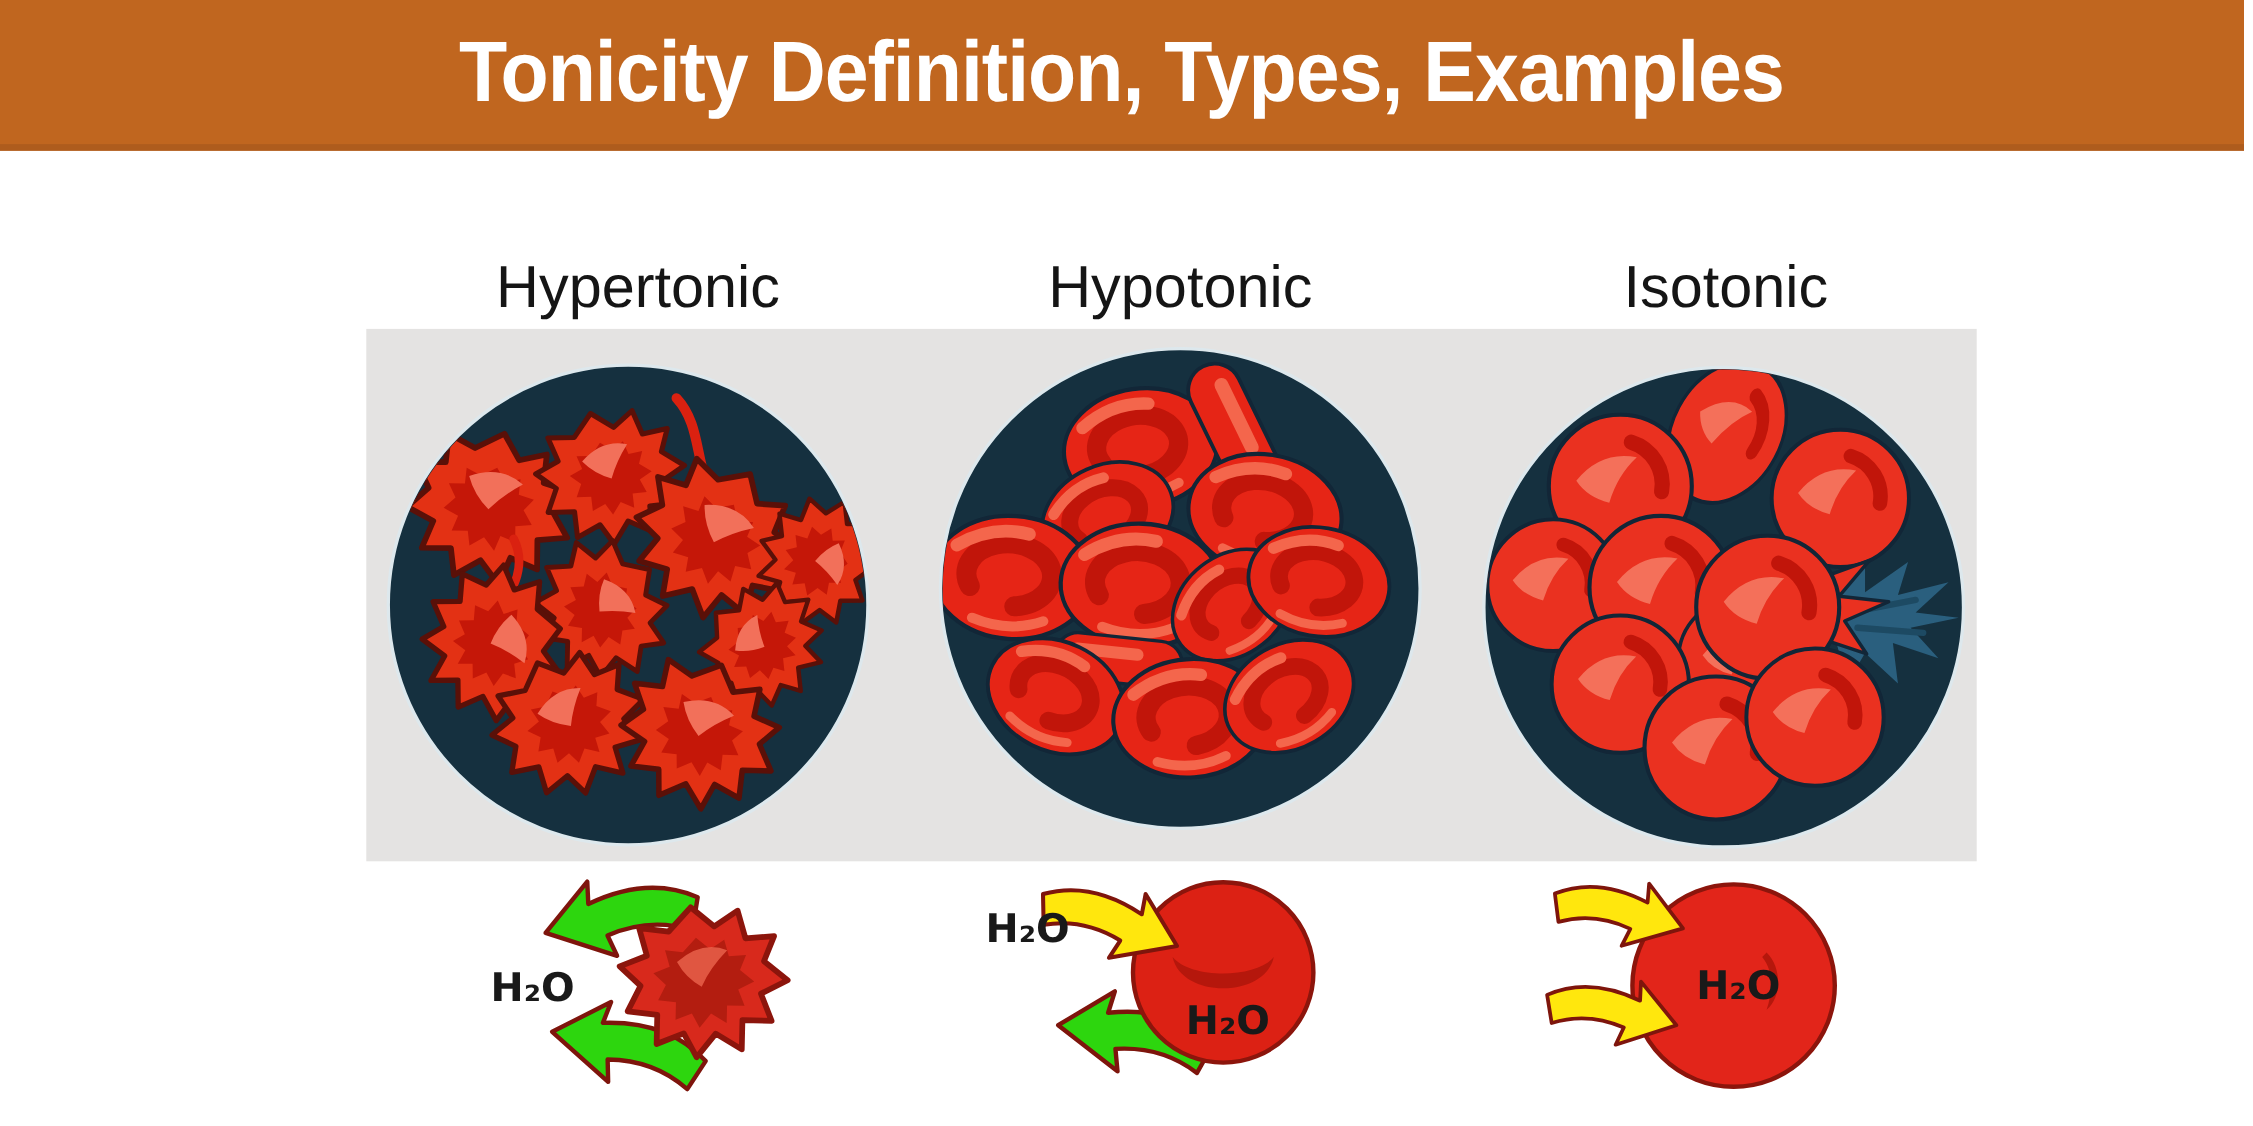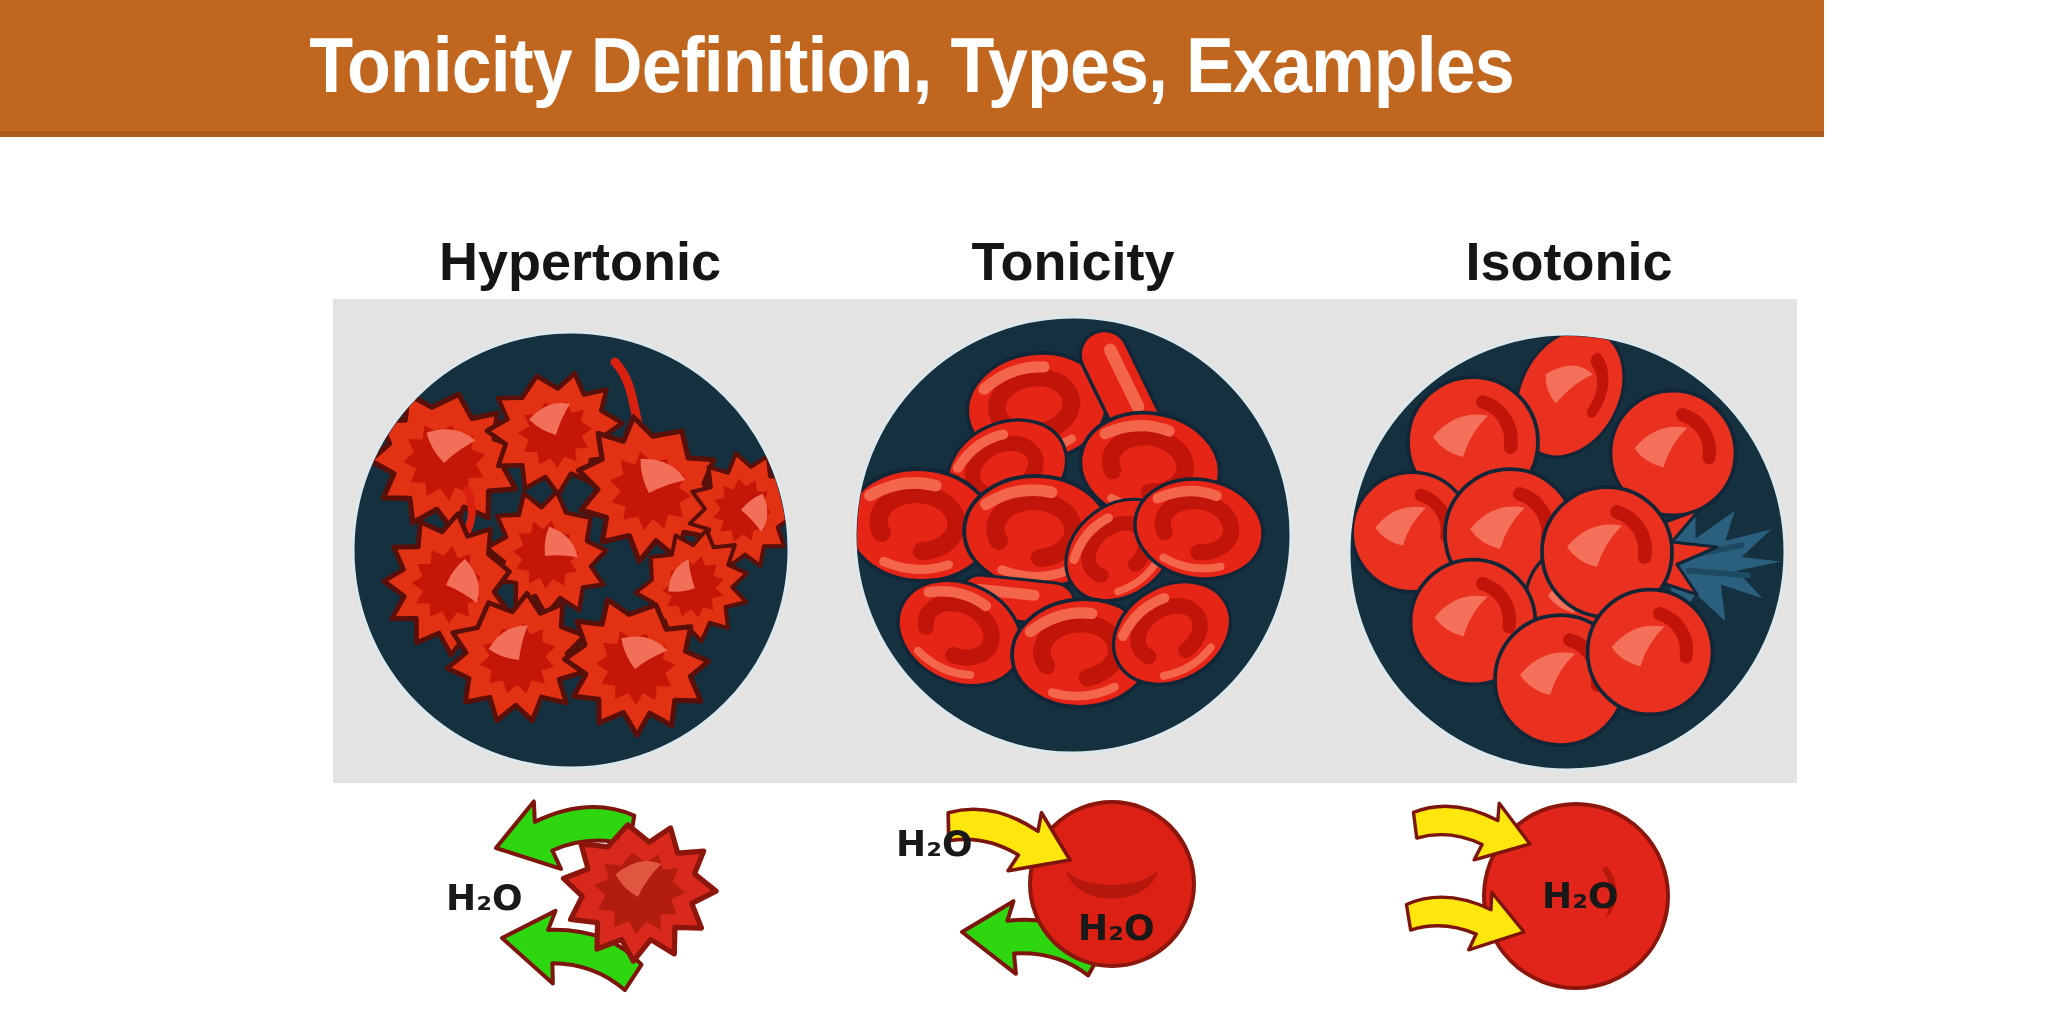--- a/index.html
+++ b/index.html
@@ -1,35 +1,35 @@
 <!DOCTYPE html>
 <html><head>
 <meta charset="utf-8">
 <style>
   html,body{margin:0;padding:0;}
   body{
     width:2048px;height:1024px;position:relative;overflow:hidden;
     background:#ffffff;font-family:"Liberation Sans",sans-serif;
   }
   .banner{
-    position:absolute;left:0;top:0;width:1824px;height:131px;
+    position:absolute;left:0;top:0;width:2040px;height:131px;
     background:#c0661f;border-bottom:6px solid #ae5c1d;
     display:flex;align-items:center;justify-content:center;
   }
   .banner h1{
     margin:0;color:#ffffff;font-size:78px;font-weight:bold;letter-spacing:-1px;
     transform:scaleX(0.92);white-space:nowrap;
   }
   .band{
     position:absolute;left:333px;top:299px;width:1464px;height:484px;
     background:#e4e3e2;
   }
   .col-label{
     position:absolute;top:234px;width:360px;text-align:center;
-    font-size:54px;font-weight:bold;color:#151515;line-height:1;white-space:nowrap;
+    font-size:54px;font-weight:normal;color:#151515;line-height:1;white-space:nowrap;
   }
   #label-hypertonic{left:400px;}
   #label-isotonic{left:893px;}
   #label-hypotonic{left:1389px;}
   svg{position:absolute;overflow:visible;}
   svg.defs{position:absolute;width:0;height:0;}
   .dish{width:444px;height:444px;}
   #dish-hypertonic{left:349px;top:328px;}
   #dish-isotonic{left:851px;top:313px;}
   #dish-hypotonic{left:1345px;top:330px;}
@@ -86,21 +86,21 @@
   </defs>
 </svg>
 
 <header class="banner">
   <h1>Tonicity Definition, Types, Examples</h1>
 </header>
 
 <div class="band"></div>
 
 <div class="col-label" id="label-hypertonic">Hypertonic</div>
-<div class="col-label" id="label-isotonic">Tonicity</div>
+<div class="col-label" id="label-isotonic">Hypotonic</div>
 <div class="col-label" id="label-hypotonic">Isotonic</div>
 
 <svg class="dish" id="dish-hypertonic" viewBox="0 0 444 444">
   <clipPath id="clipA">
       <circle cx="222" cy="222" r="216"></circle>
     </clipPath>
   <circle cx="222" cy="222" r="218" fill="#15303f" stroke="#dde8ed" stroke-width="3"></circle>
   <g clip-path="url(#clipA)">
     <path d="M266,34 C292,62 280,102 306,132 C316,144 306,152 298,162" stroke="#da2110" stroke-width="9" fill="none" stroke-linecap="round"></path>
     <use href="#cellCren" transform="translate(95,135) rotate(12) scale(1.3)"></use>

